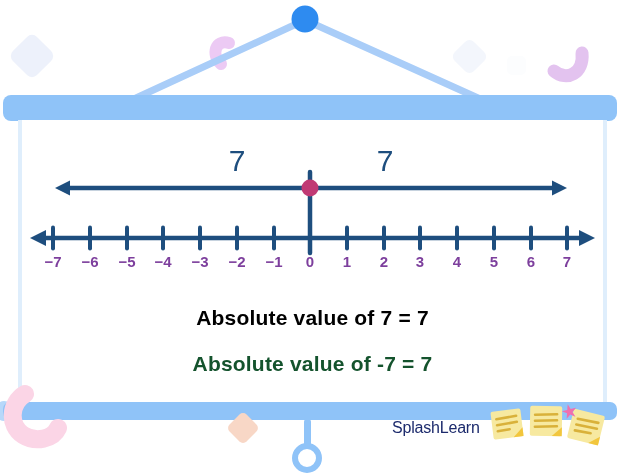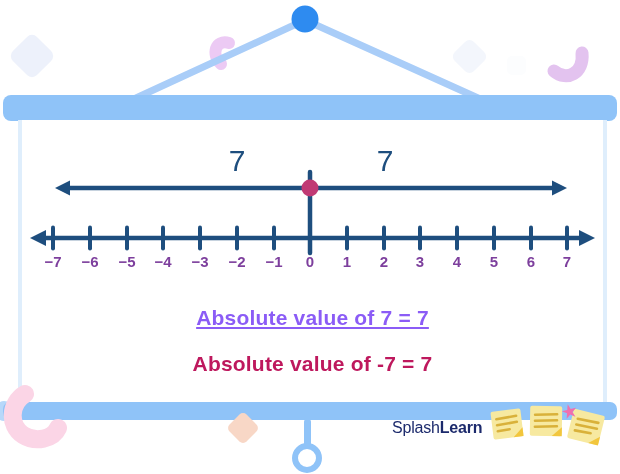--- a/index.html
+++ b/index.html
@@ -25,40 +25,40 @@
     font-size:30px;font-weight:500;color:#1e4e7e;
   }
   .tick-label{
     position:absolute;top:133px;width:36px;text-align:center;
     font-size:15px;font-weight:600;color:#7d3f9d;
   }
   .statement{
     position:absolute;left:0;width:100%;text-align:center;
     font-size:21px;font-weight:600;letter-spacing:.2px;
   }
-  .statement.s1{top:186px;color:#8b5cf6;text-decoration:underline;}
-  .statement.s2{top:232px;color:#be185d;}
+  .statement.s1{top:186px;color:#000000;}
+  .statement.s2{top:232px;color:#14532d;}
 
   
   .stem{position:absolute;left:304px;top:419px;width:7px;height:28px;background:#8fc3f8;border-radius:3px;}
   .ring{position:absolute;left:292px;top:443px;width:30px;height:30px;box-sizing:border-box;
         border:6px solid #8fc3f8;border-radius:50%;background:transparent;}
 
   
   .diamond{position:absolute;transform:rotate(45deg);}
   .diamond.d-left{left:15px;top:39px;width:34px;height:34px;background:#edf1fb;border-radius:7px;}
   .diamond.d-right{left:456px;top:43px;width:27px;height:27px;background:#f3f6fc;border-radius:6px;}
   .diamond.d-peach{left:231px;top:416px;width:24px;height:24px;background:#f8d7c6;border-radius:5px;}
   .sq-white{position:absolute;left:507px;top:56px;width:19px;height:19px;background:#fcfdfe;border-radius:5px;}
   .blob-blue{position:absolute;left:-4px;top:401px;width:16px;height:20px;background:#b7d8fa;border-radius:8px;}
   .star{position:absolute;left:561px;top:400px;font-size:19px;color:#f06fae;transform:rotate(-14deg);}
 
   .watermark{position:absolute;left:392px;top:419px;font-size:16px;color:#1c2a6c;letter-spacing:-.2px;white-space:nowrap;}
   .watermark .w-bold{font-weight:400;}
-  .watermark .w-light{font-weight:700;text-align:right;}
+  .watermark .w-light{font-weight:400;text-align:right;}
 </style>
 </head>
 <body>
 
 <div class="scene">
 
   <div class="diamond d-left"></div>
   <svg class="abs" style="left:203px;top:30px;" width="44" height="46" viewBox="0 0 44 46">
     <path d="M 26 13 C 12 9, 8 25, 18 34" fill="none" stroke="#eccaf4" stroke-width="12" stroke-linecap="round"></path>
   </svg>

